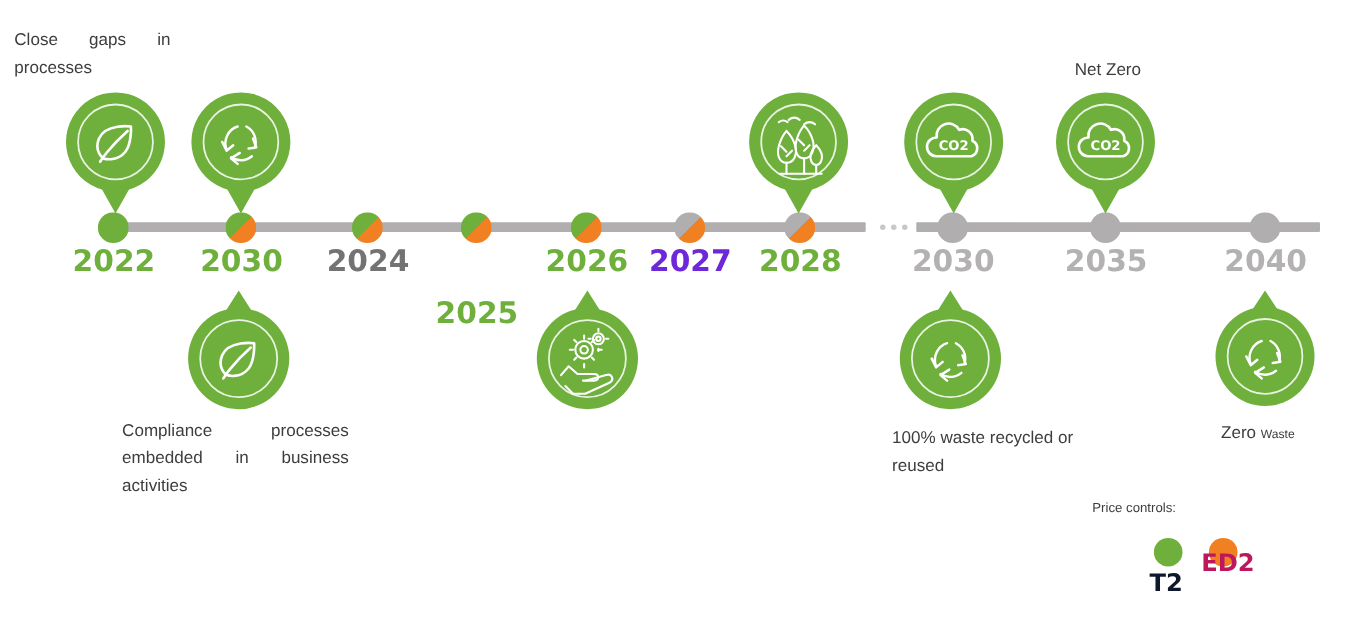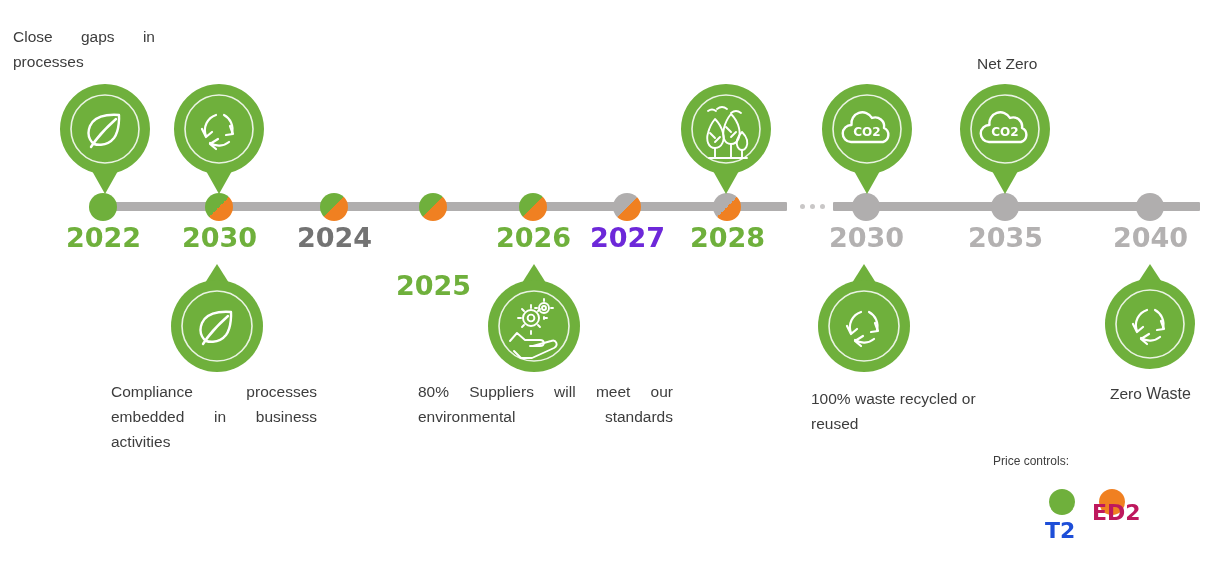--- a/index.html
+++ b/index.html
@@ -58,21 +58,21 @@
   .caption{
     position:absolute;
     font-size:15.5px;
     line-height:25px;
     color:#3d3d3d;
     font-family:"Liberation Sans", sans-serif;
   }
   .caption.justified{ text-align:justify; }
   .caption.justified::after{ content:""; display:inline-block; width:100%; }
 
-  .small-word{ font-size:16px; }
+  .small-word{ font-size:11px; }
 
   
   .legend-title{
     position:absolute;
     font-size:12px;
     color:#3d3d3d;
     white-space:nowrap;
   }
   .legend-swatch{
     position:absolute;
@@ -288,29 +288,28 @@
 
   <div class="caption justified" style="left:13px;top:24px;width:142px;">Close gaps in processes</div>
 
 
 
 
   <div class="caption" style="left:977px;top:51px;width:100px;">Net Zero</div>
 
   <div class="caption justified" style="left:111px;top:379px;width:206px;">Compliance processes embedded in business activities</div>
 
-  <div class="caption justified" style="left:418px;top:379px;width:255px;">80% Suppliers will meet our environmental standards</div>
 
   <div class="caption" style="left:775px;top:386px;width:200px;margin-left:36px;">100% waste recycled or reused</div>
 
   <div class="caption" style="left:1110px;top:381px;width:110px;">
     <span>Zero</span><span>&nbsp;</span><span class="small-word">Waste</span>
   </div>
 
   <div class="legend-title" style="left:993px;top:454px;">Price controls:</div>
 
   <div class="legend-swatch" style="left:1049px;top:489px;background:#6FB03C;"></div>
-  <div class="legend-label" style="left:1045px;top:518px;color:#1d4ed8;">T2</div>
+  <div class="legend-label" style="left:1045px;top:518px;color:#0f172a;">T2</div>
 
   <div class="legend-swatch" style="left:1099px;top:489px;background:#F08021;"></div>
   <div class="legend-label" style="left:1092px;top:500px;color:#be185d;">ED2</div>
 
 </div>
 
 </body></html>

